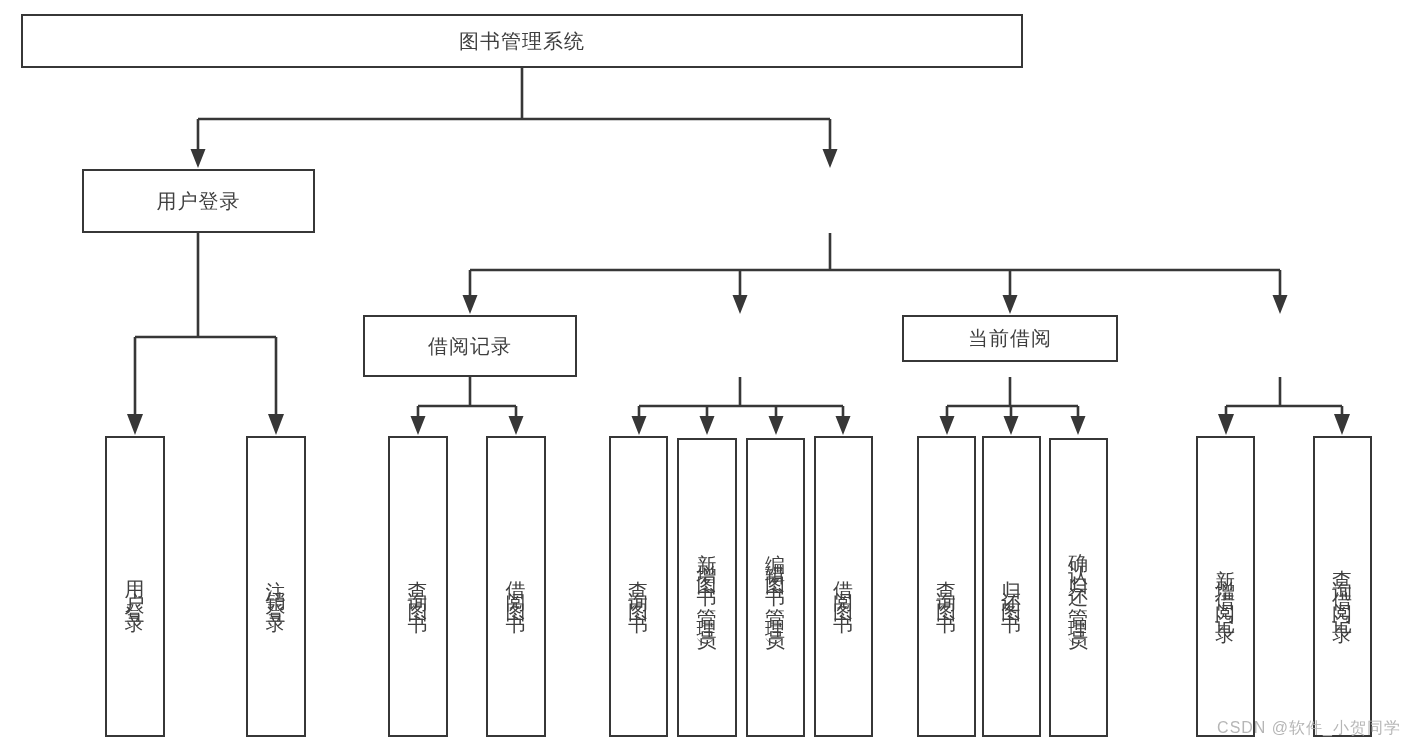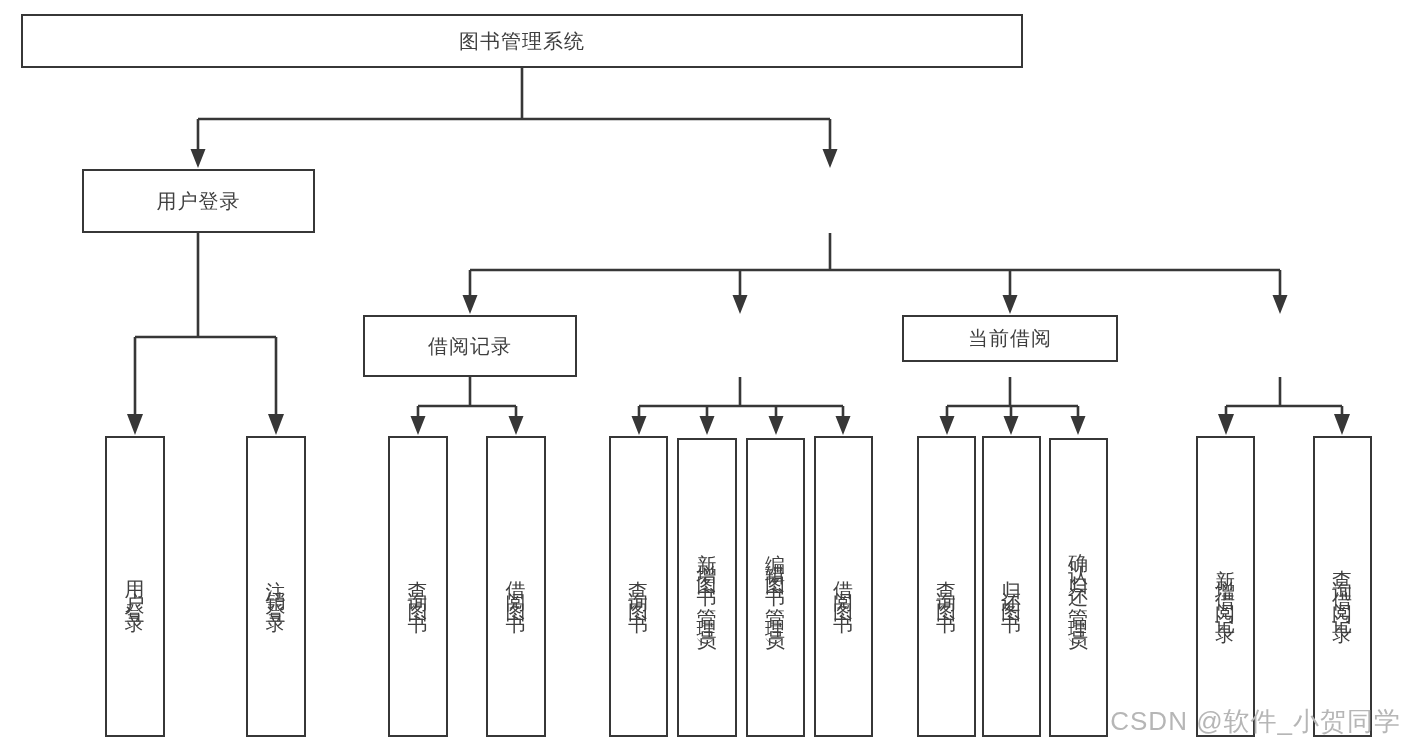--- a/index.html
+++ b/index.html
@@ -33,21 +33,21 @@
   .box.v span{
     writing-mode:vertical-rl;
     text-orientation:mixed;
     font-size:20px;
     letter-spacing:11px;
     line-height:1;
   }
   #watermark{
     position:absolute;
     right:4px;bottom:8px;
-    font-size:26px;
+    font-size:16px;
     color:var(--watermark-color);
     letter-spacing:1px;
     z-index:5;
     white-space:nowrap;
   }
 </style>
 </head>
 <body>
 
 <div id="canvas">

